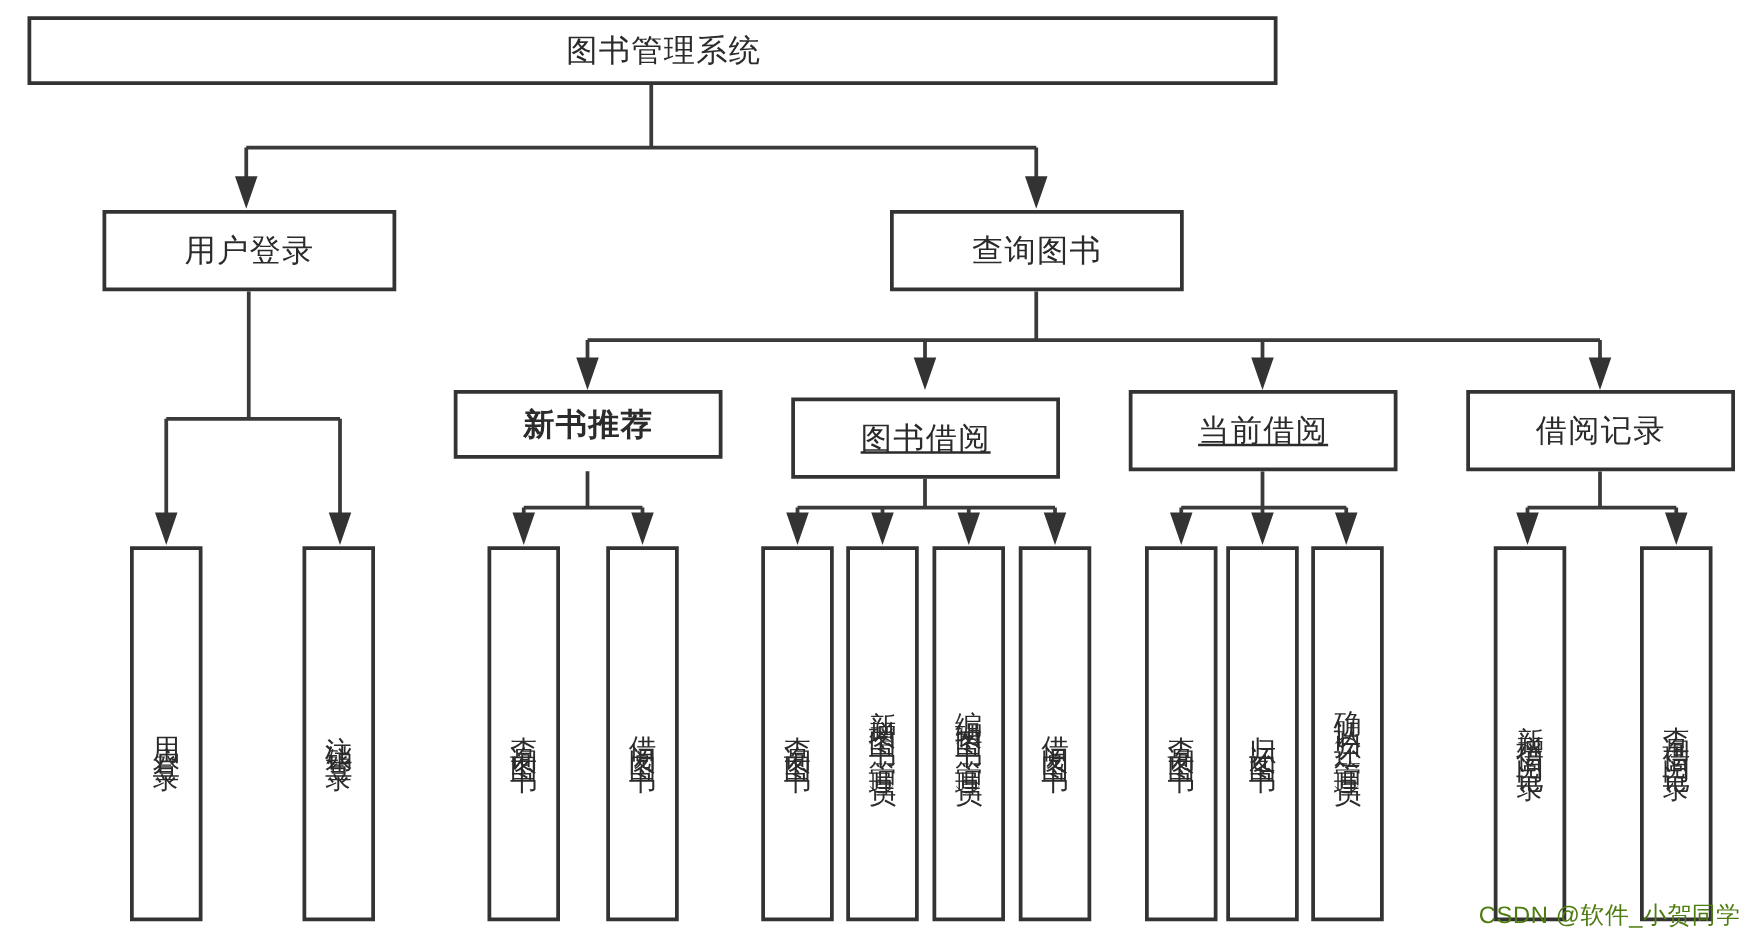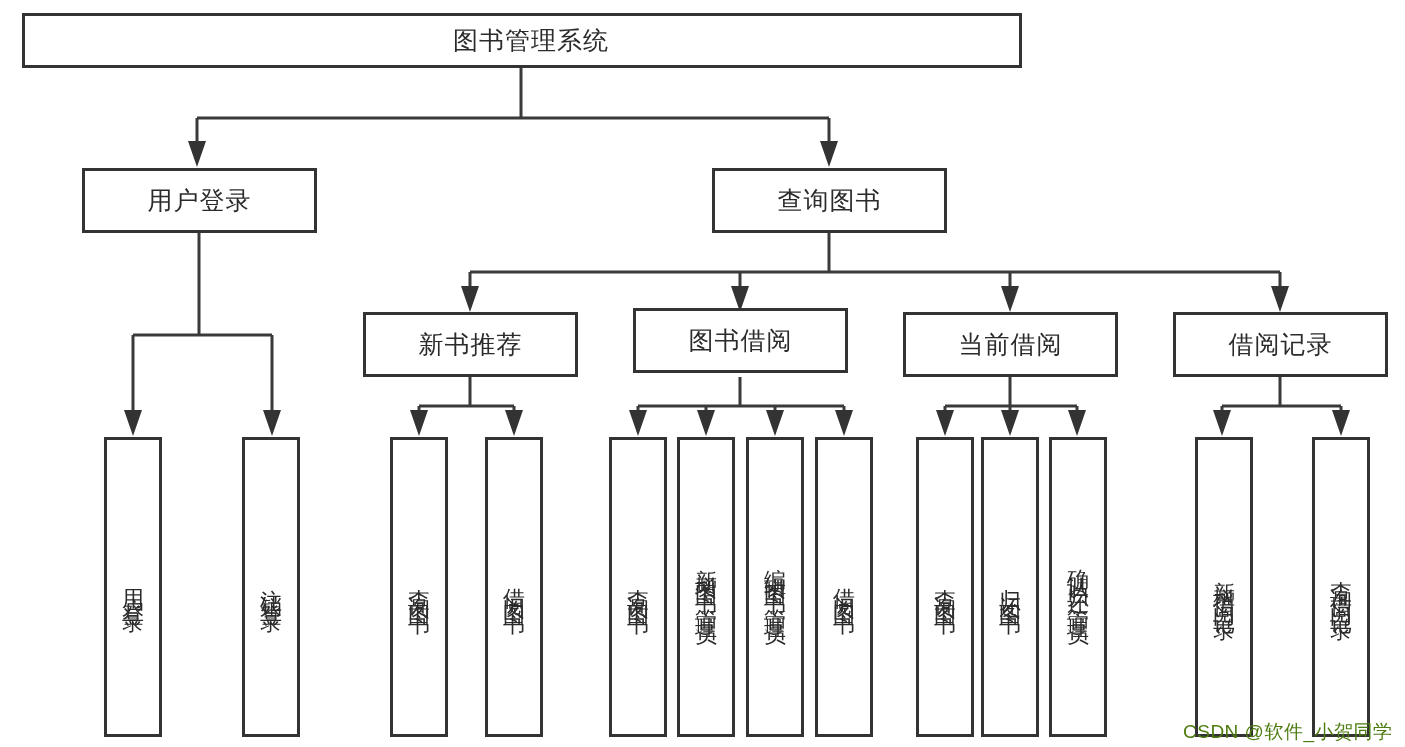--- a/index.html
+++ b/index.html
@@ -90,23 +90,23 @@
          M1068 410 L1086 410 L1077 436 Z
          M1213 410 L1231 410 L1222 436 Z
          M1332 410 L1350 410 L1341 436 Z"></path>
   </svg>
 
   <div class="node hnode" style="left:22px; top:13px; width:1000px; height:55px;padding-left:18px;">图书管理系统</div>
 
   <div class="node hnode" style="left:82px; top:168px; width:235px; height:65px;">用户登录</div>
   <div class="node hnode" style="left:712px; top:168px; width:235px; height:65px;">查询图书</div>
 
-  <div class="node hnode" style="left:363px; top:312px; width:215px; height:65px;">新书推荐</div>
-  <div class="node hnode" style="left:633px; top:308px; width:215px; height:65px;">图书借阅</div>
-  <div class="node hnode" style="left:903px; top:312px; width:215px; height:65px;">当前借阅</div>
+  <div class="node hnode" style="left:363px; top:312px; width:215px; height:55px;font-weight:bold;">新书推荐</div>
+  <div class="node hnode" style="left:633px; top:318px; width:215px; height:65px;text-decoration:underline;">图书借阅</div>
+  <div class="node hnode" style="left:903px; top:312px; width:215px; height:65px;text-decoration:underline;">当前借阅</div>
   <div class="node hnode" style="left:1173px; top:312px; width:215px; height:65px;">借阅记录</div>
 
   <div class="node leaf" style="left:104px; top:437px;">用户登录</div>
   <div class="node leaf" style="left:242px; top:437px;">注销登录</div>
 
   <div class="node leaf" style="left:390px; top:437px;">查询图书</div>
   <div class="node leaf" style="left:485px; top:437px;">借阅图书</div>
 
   <div class="node leaf" style="left:609px; top:437px;">查询图书</div>
   <div class="node leaf" style="left:677px; top:437px;">新增图书（管理员）</div>

